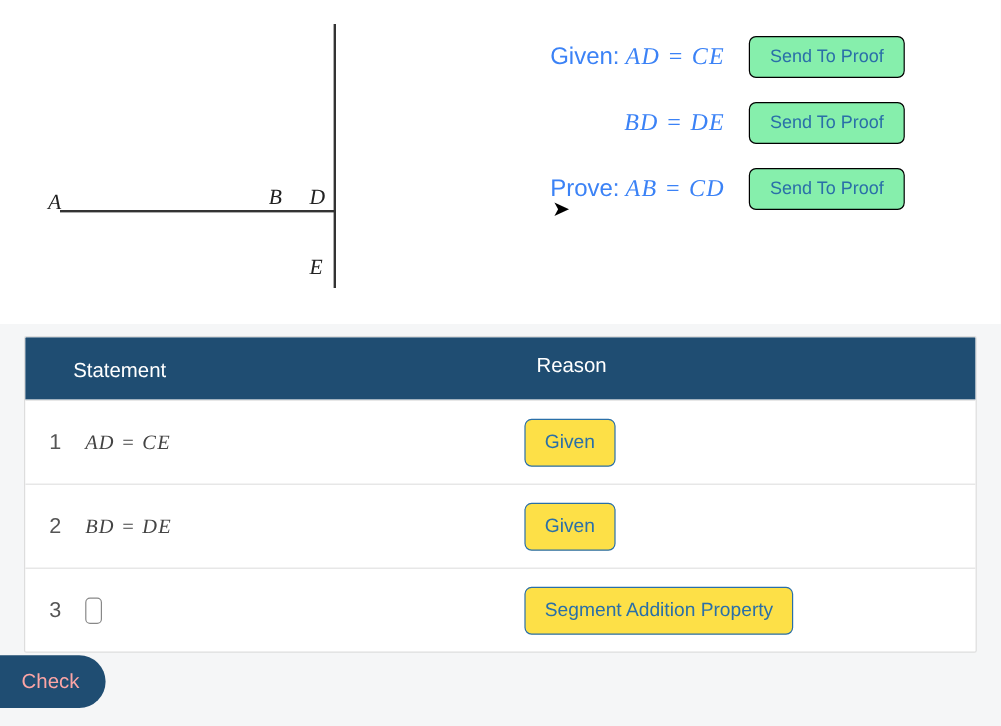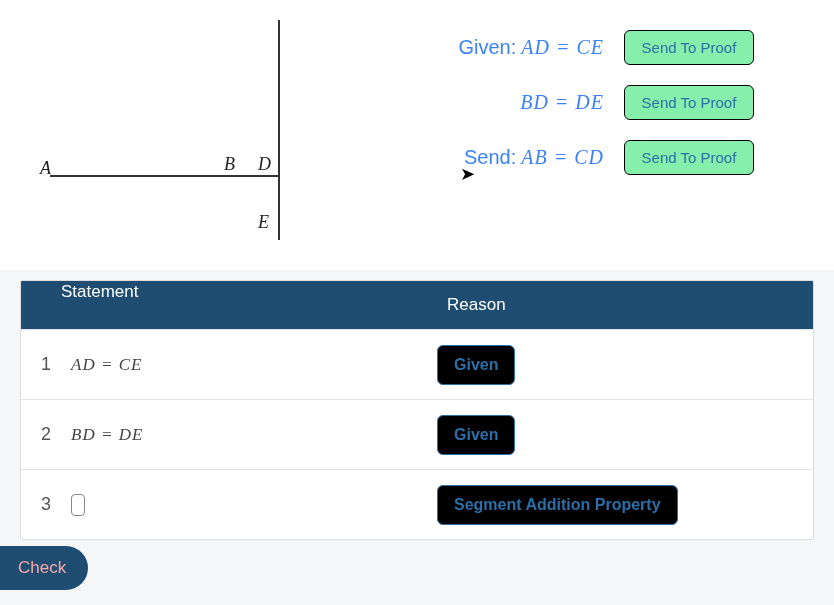--- a/index.html
+++ b/index.html
@@ -84,21 +84,21 @@
     border: 1px solid #ddd;
     border-radius: 2px;
     overflow: hidden;
   }
   .proof-header {
     display: flex;
     background: #1f4d72;
     color: #fff;
     font-size: 17px;
   }
-  .proof-header .col-stmt { flex: 1; padding: 1px 20px 14px 40px; }
+  .proof-header .col-stmt { flex: 1; padding: 18px 20px 14px 40px; }
   .proof-header .col-reason { flex: 1; padding: 14px 20px; }
   .proof-row {
     display: flex;
     border-top: 1px solid #e2e2e2;
     align-items: center;
     min-height: 70px;
   }
   .proof-row .col-stmt {
     flex: 1;
     padding: 14px 20px;
@@ -118,28 +118,27 @@
     font-size: 17px;
     letter-spacing: 1px;
     color: #444;
   }
   .proof-row .col-reason {
     flex: 1;
     padding: 10px 20px;
   }
   .reason-box {
     border: 1px solid #2a6fa8;
-    background: #000000;
+    background: #fde047;
     color: #2a6fa8;
     border-radius: 6px;
     padding: 10px 16px;
     font-size: 16px;
     display: inline-block;
     cursor: pointer;
-    font-weight: bold;
   }
   .empty-stmt {
     display: inline-block;
     width: 14px;
     height: 22px;
     border: 1.5px solid #888;
     border-radius: 4px;
   }
   .check-btn {
     position: absolute;
@@ -183,21 +182,21 @@
     </div>
     <div class="given-row">
       <span class="given-text">
         <span class="lbl"></span>
         <span class="math">BD = DE</span>
       </span>
       <button class="send-btn">Send To Proof</button>
     </div>
     <div class="given-row">
       <span class="given-text">
-        <span class="lbl">Send:</span>
+        <span class="lbl">Prove:</span>
         <span class="math">AB = CD</span>
       </span>
       <button class="send-btn">Send To Proof</button>
     </div>
   </div>
 </div>
 
 <div class="proof-table">
   <div class="proof-header">
     <div class="col-stmt">Statement</div>

